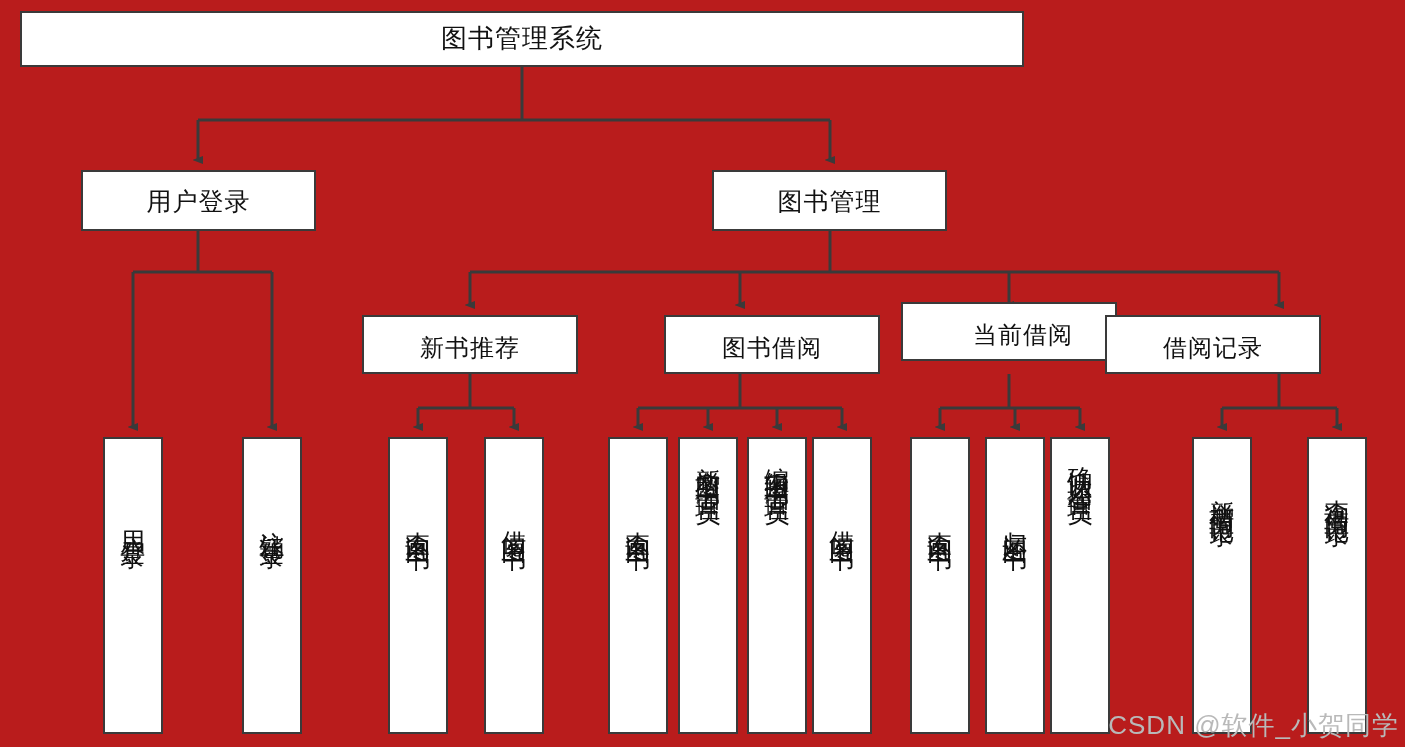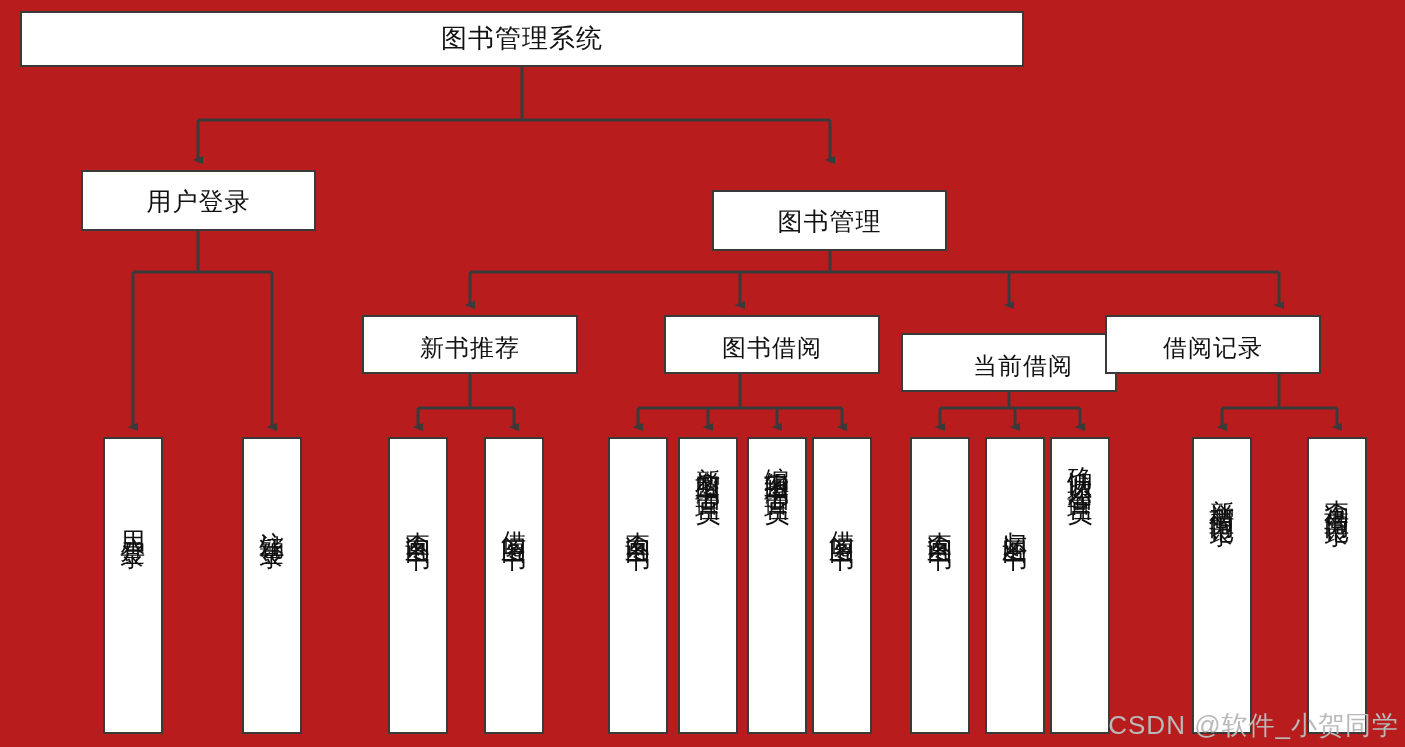--- a/index.html
+++ b/index.html
@@ -129,33 +129,33 @@
   </svg>
 
   <div class="node root horiz" style="left:20px; top:11px; width:1004px; height:56px;">
     <span class="label">图书管理系统</span>
   </div>
 
   <div class="node lvl1 horiz" style="left:81px; top:170px; width:235px; height:61px;">
     <span class="label">用户登录</span>
   </div>
 
-  <div class="node lvl1 horiz" style="left:712px; top:170px; width:235px; height:61px;margin-top:20px;">
+  <div class="node lvl1 horiz" style="left:712px; top:170px; width:235px; height:61px;">
     <span class="label">图书管理</span>
   </div>
 
   <div class="node lvl2 horiz" style="left:362px; top:315px; width:216px; height:59px;">
     <span class="label">新书推荐</span>
   </div>
 
   <div class="node lvl2 horiz" style="left:664px; top:315px; width:216px; height:59px;">
     <span class="label">图书借阅</span>
   </div>
 
-  <div class="node lvl2 horiz" style="left:901px; top:333px; width:216px; height:59px;padding-left:28px;">
+  <div class="node lvl2 horiz" style="left:901px; top:302px; width:216px; height:59px;padding-left:28px;">
     <span class="label">当前借阅</span>
   </div>
 
   <div class="node lvl2 horiz" style="left:1105px; top:315px; width:216px; height:59px;">
     <span class="label">借阅记录</span>
   </div>
 
   <div class="node vert" style="left:103px; top:437px; width:60px; height:297px; padding-top:72px;">
     <span class="label">用户登录</span>
   </div>

